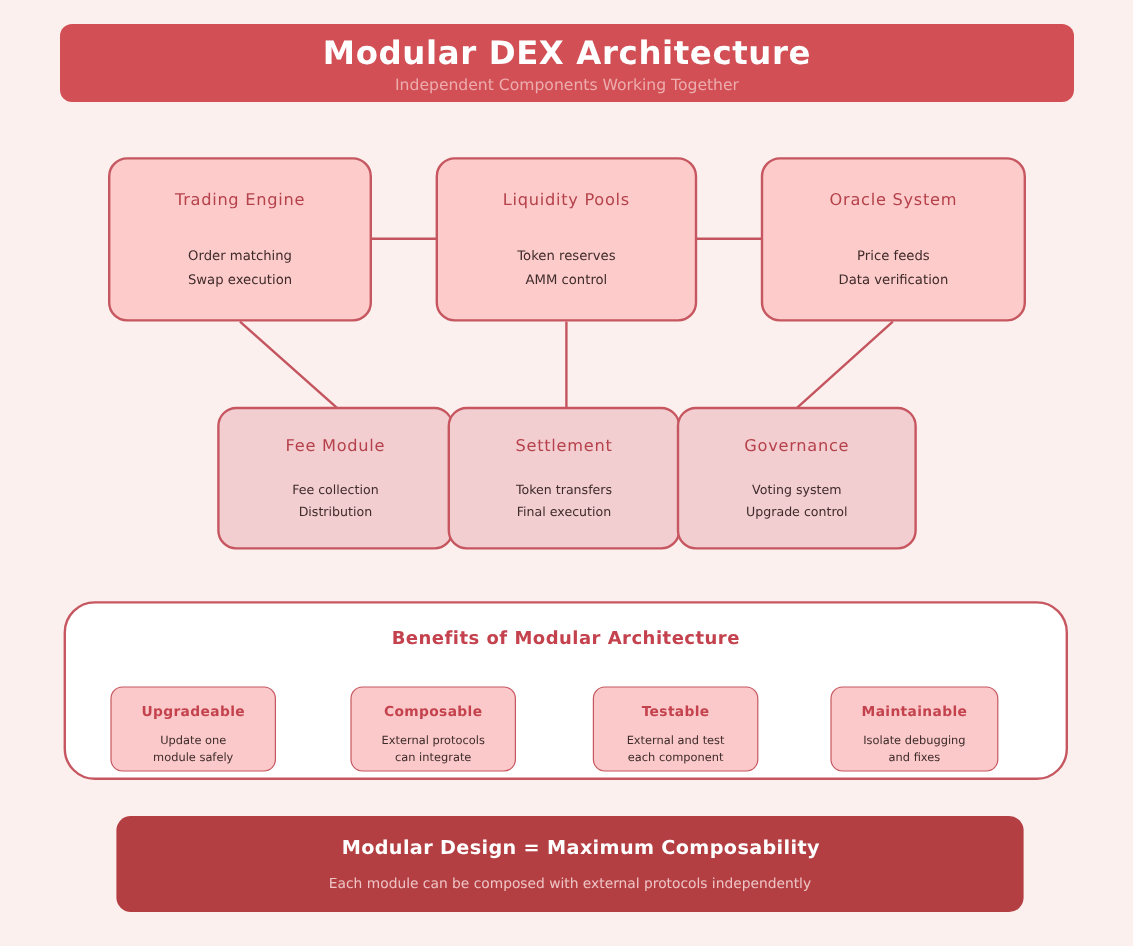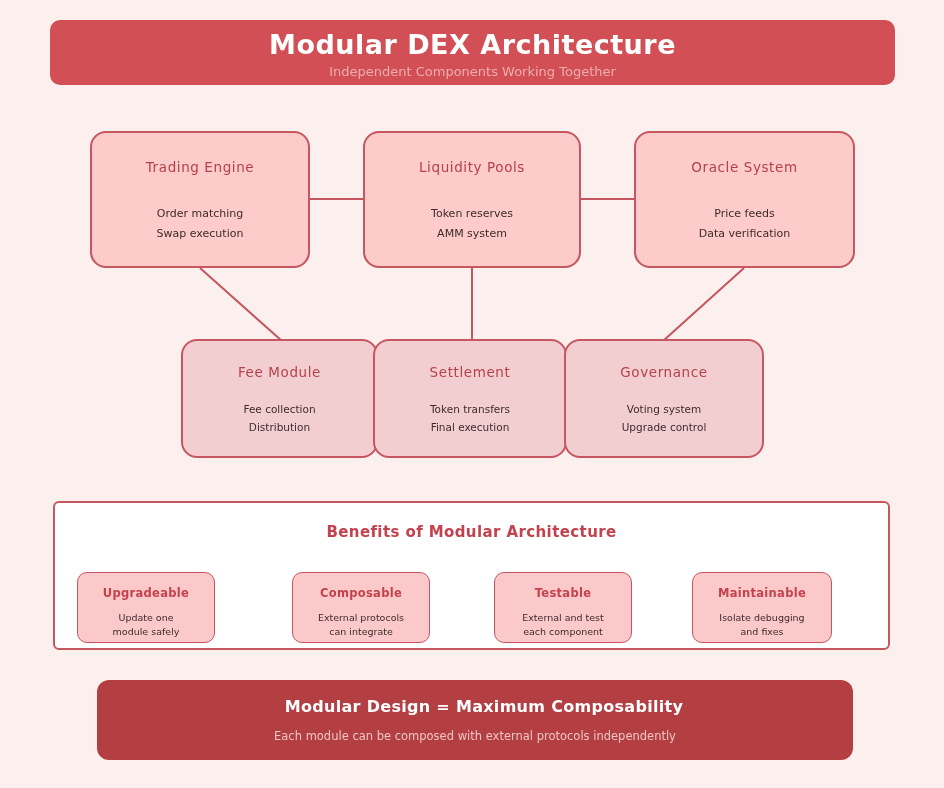--- a/index.html
+++ b/index.html
@@ -54,21 +54,21 @@
   }
   .node.top .node-title{top:26px;}
   .node.mid .node-title{top:23px;}
   .node-lines{position:absolute;left:0;right:0;color:var(--text-dark);}
   .node.top .node-lines{top:71px;font-size:11px;line-height:20px;}
   .node.mid .node-lines{top:59px;font-size:10.5px;line-height:18px;}
 
   
   .benefits{
     position:absolute;left:53px;top:501px;width:837px;height:149px;
-    background:#ffffff;border:2px solid var(--node-border);border-radius:6px;
+    background:#ffffff;border:2px solid var(--node-border);border-radius:26px;
   }
   .benefits-title{
     position:absolute;left:0;right:0;top:20px;text-align:center;
     color:var(--benefits-title);font-weight:bold;font-size:15px;letter-spacing:0.4px;
   }
   .card{
     position:absolute;top:69px;height:71px;
     background:var(--card-fill);border:1.5px solid var(--node-border);border-radius:10px;
     text-align:center;
   }
@@ -119,21 +119,21 @@
     <div class="node-lines">
       <div>Order matching</div>
       <div>Swap execution</div>
     </div>
   </div>
 
   <div class="node top" style="left:363px;top:131px;width:218px;height:137px">
     <div class="node-title">Liquidity Pools</div>
     <div class="node-lines">
       <div>Token reserves</div>
-      <div>AMM system</div>
+      <div>AMM control</div>
     </div>
   </div>
 
   <div class="node top" style="left:634px;top:131px;width:221px;height:137px">
     <div class="node-title">Oracle System</div>
     <div class="node-lines">
       <div>Price feeds</div>
       <div>Data verification</div>
     </div>
   </div>
@@ -158,21 +158,21 @@
     <div class="node-title">Governance</div>
     <div class="node-lines">
       <div>Voting system</div>
       <div>Upgrade control</div>
     </div>
   </div>
 
   <div class="benefits">
     <div class="benefits-title">Benefits of Modular Architecture</div>
 
-    <div class="card" style="left:22px;width:138px">
+    <div class="card" style="left:37px;width:138px">
       <div class="card-title">Upgradeable</div>
       <div class="card-lines">
         <div>Update one</div>
         <div>module safely</div>
       </div>
     </div>
 
     <div class="card" style="left:237px;width:138px">
       <div class="card-title">Composable</div>
       <div class="card-lines">

